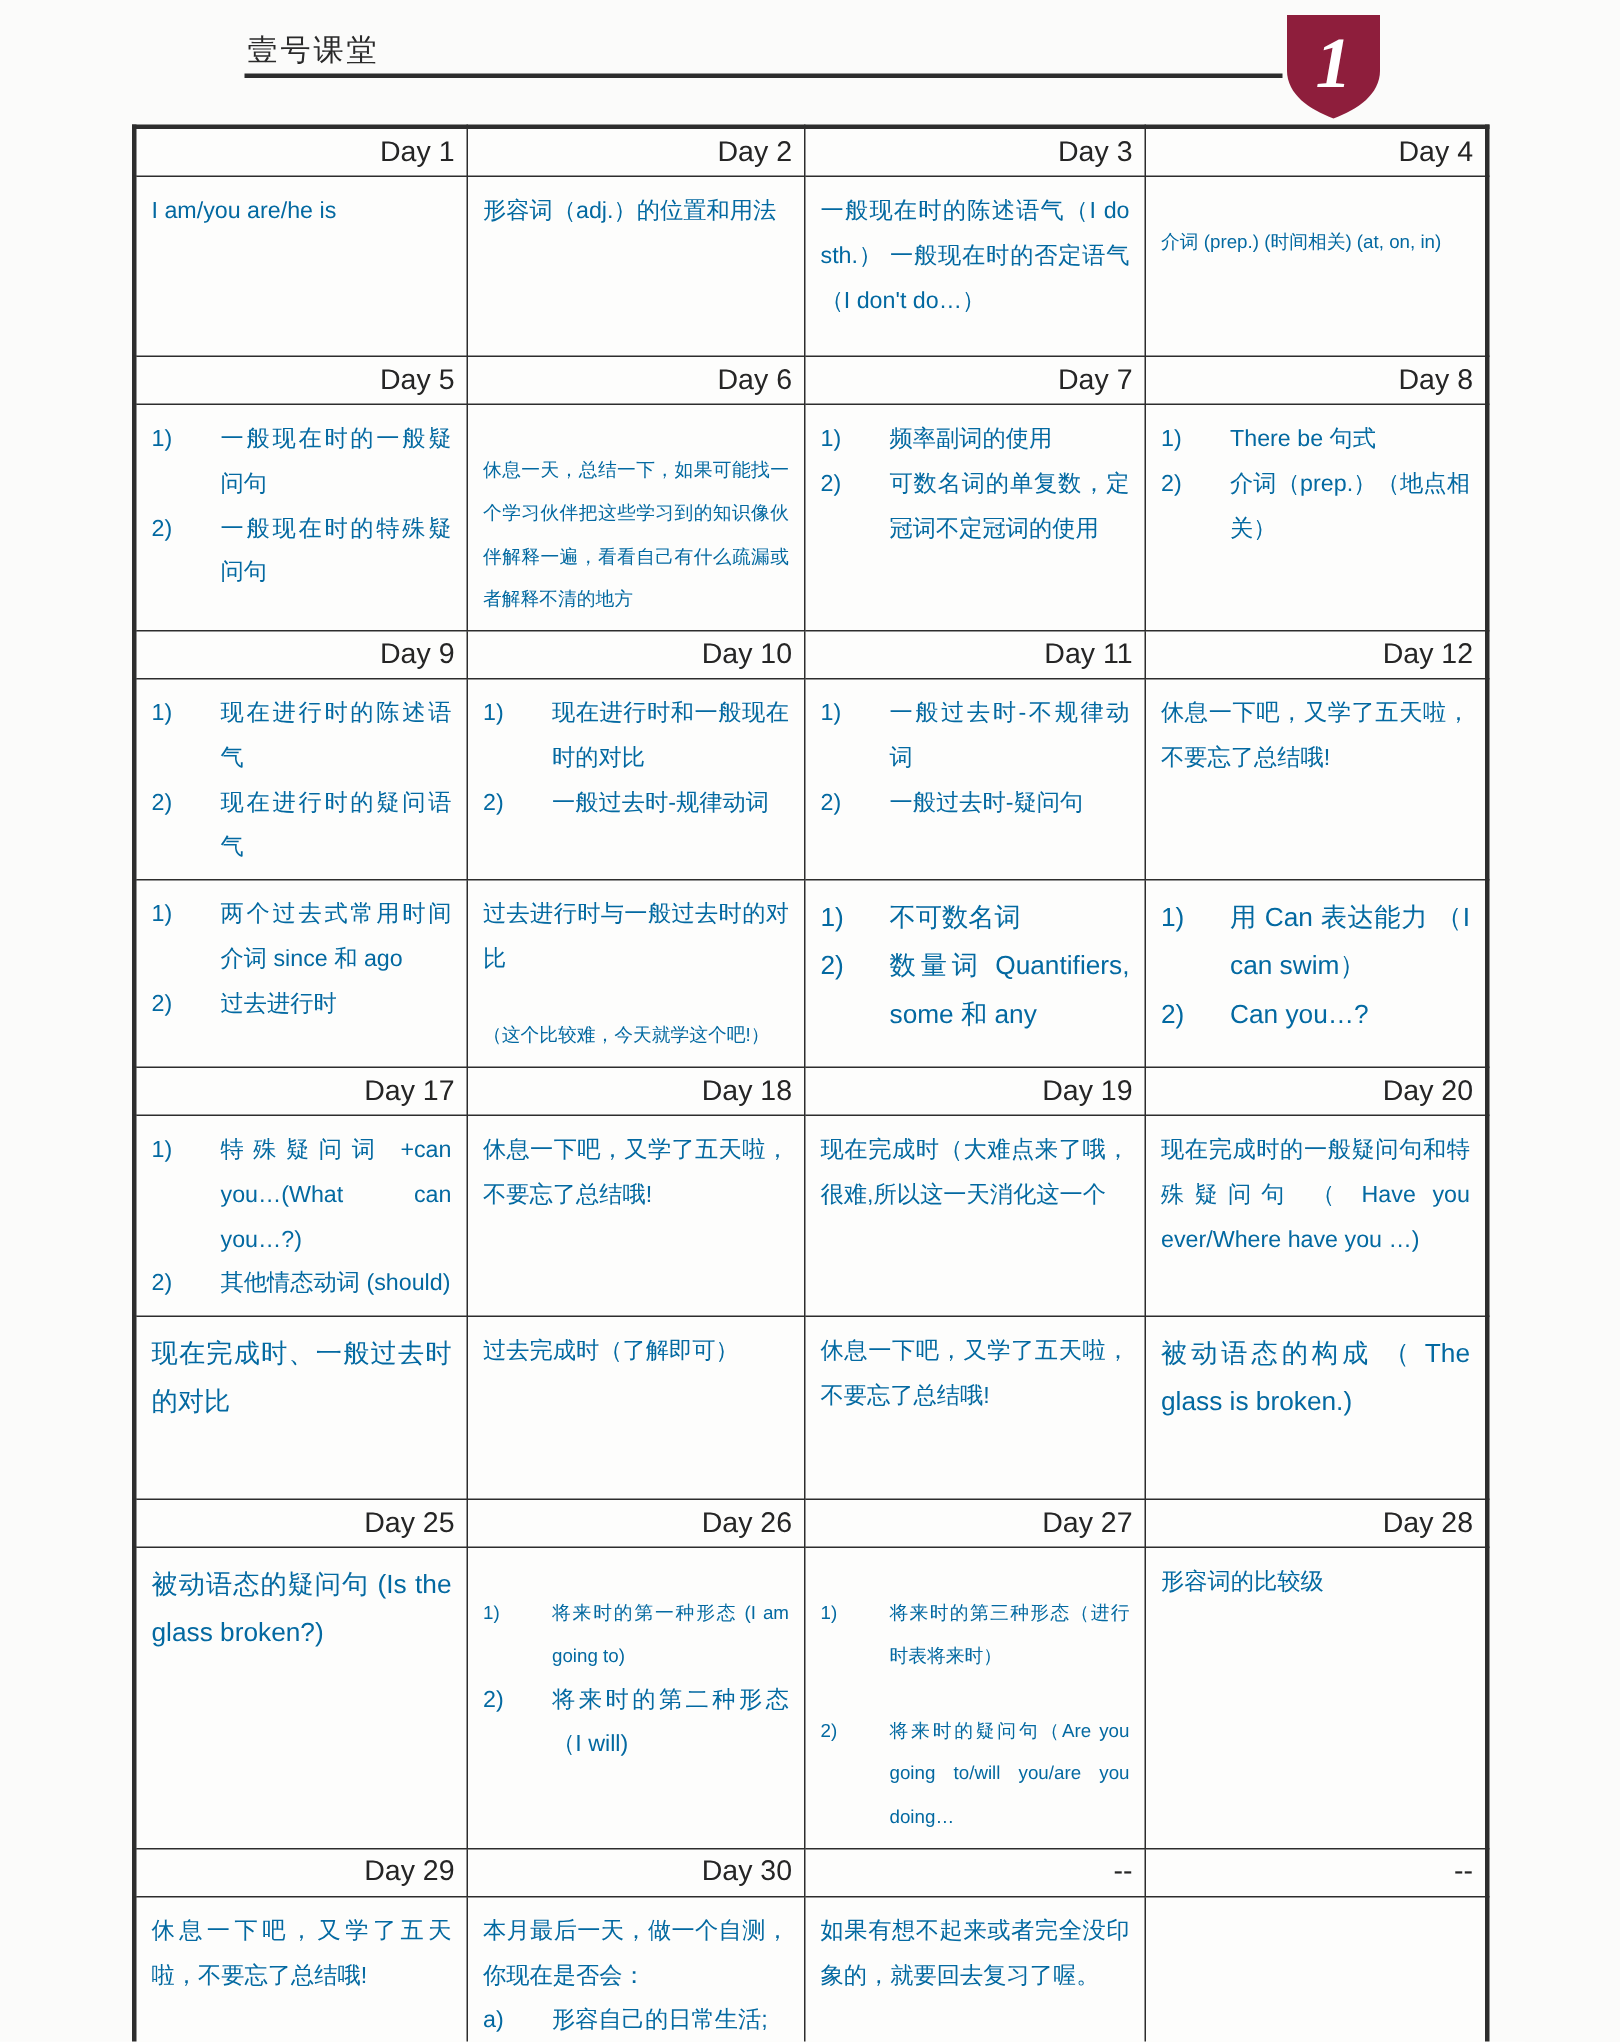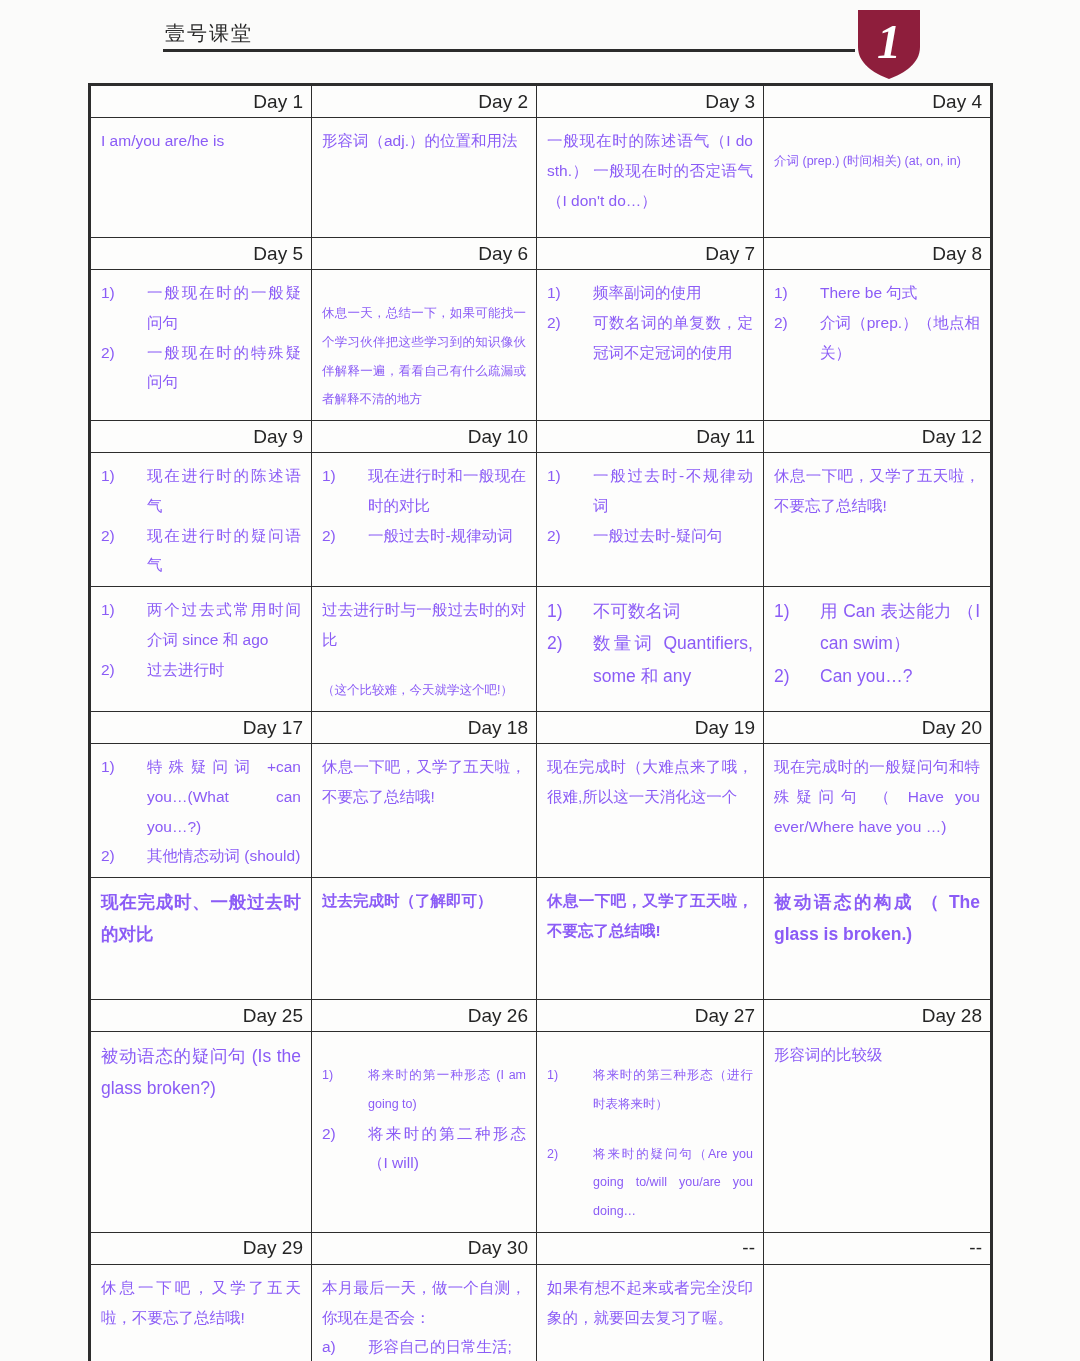--- a/index.html
+++ b/index.html
@@ -36,21 +36,21 @@
   table.plan th,table.plan td{border:1.6px solid #2d2d2d;}
 
   tr.day-row th{
     height:29px;text-align:right;vertical-align:middle;
     font-size:19px;font-weight:400;color:#252525;
     padding:1px 8px 1px 9px;white-space:nowrap;overflow:hidden;
   }
   tr.content-row td{
     vertical-align:top;
     padding:8px 10px 6px 10px;
-    font-size:15.5px;line-height:1.92;color:#8b5cf6;
+    font-size:15.5px;line-height:1.92;color:#0369a1;
   }
   .item{display:block;text-align:justify;}
   .item.flex{display:flex;}
   .item .marker{flex:0 0 46px;}
   .item .txt{flex:1;text-align:justify;}
   .item.small{font-size:12.5px;line-height:2.3;margin-top:21px;}
   .item.large{font-size:17.5px;line-height:1.85;}
 </style>
 </head>
 <body>
@@ -229,21 +229,21 @@
           <td>
             <div class="item">休息一下吧，又学了五天啦，不要忘了总结哦!</div>
           </td>
           <td>
             <div class="item">现在完成时（大难点来了哦，很难,所以这一天消化这一个</div>
           </td>
           <td>
             <div class="item">现在完成时的一般疑问句和特殊疑问句 （ Have you ever/Where have you …)</div>
           </td>
         </tr>
-        <tr class="content-row" style="height: 122px; font-weight: bold;">
+        <tr class="content-row" style="height: 122px;">
           <td>
             <div class="item large">现在完成时、一般过去时的对比</div>
           </td>
           <td>
             <div class="item">过去完成时（了解即可）</div>
           </td>
           <td>
             <div class="item">休息一下吧，又学了五天啦，不要忘了总结哦!</div>
           </td>
           <td>

